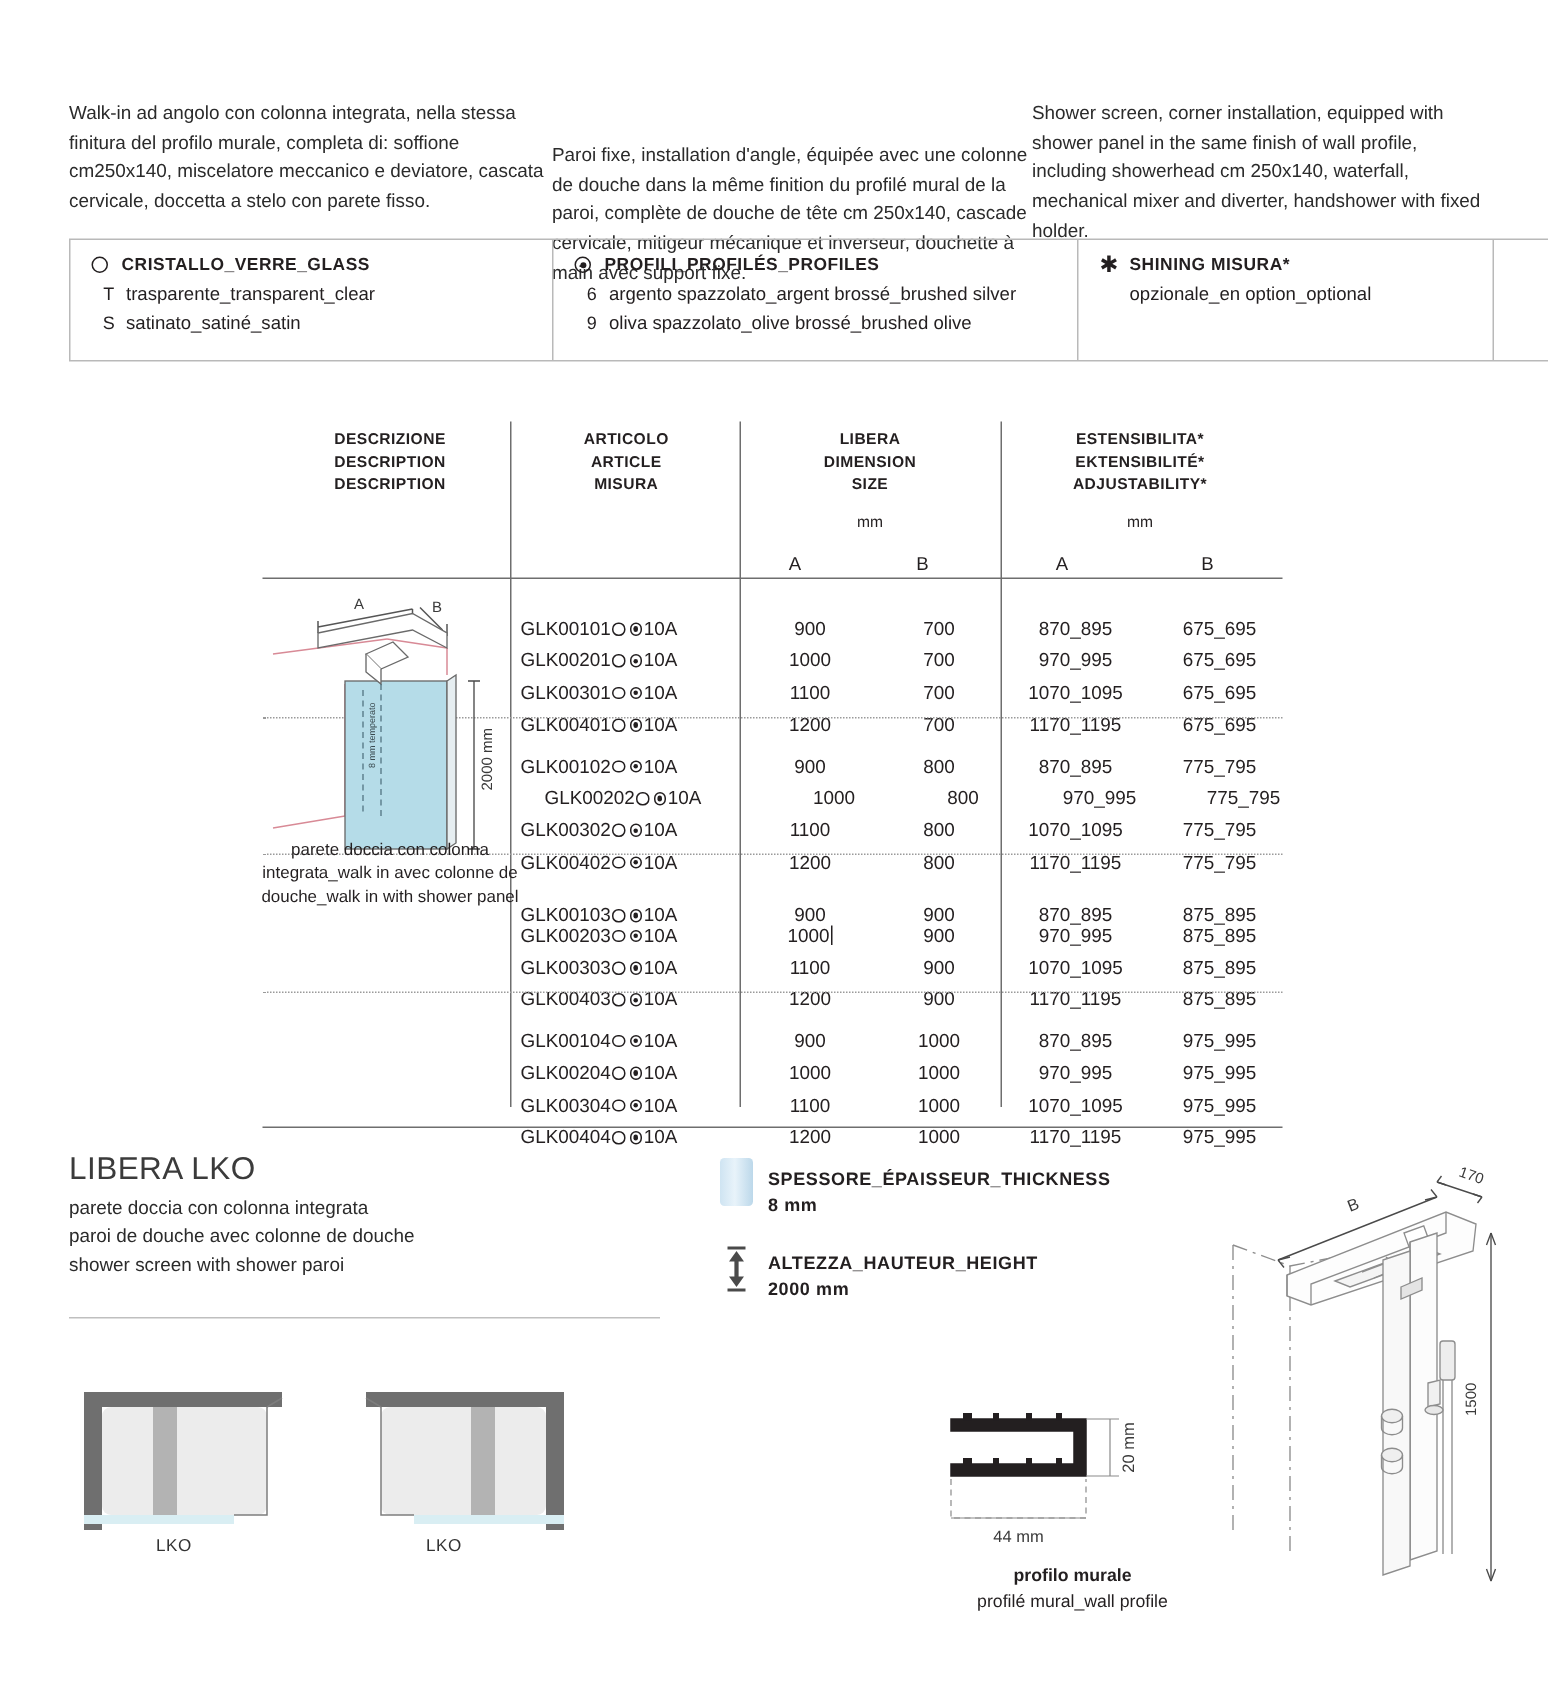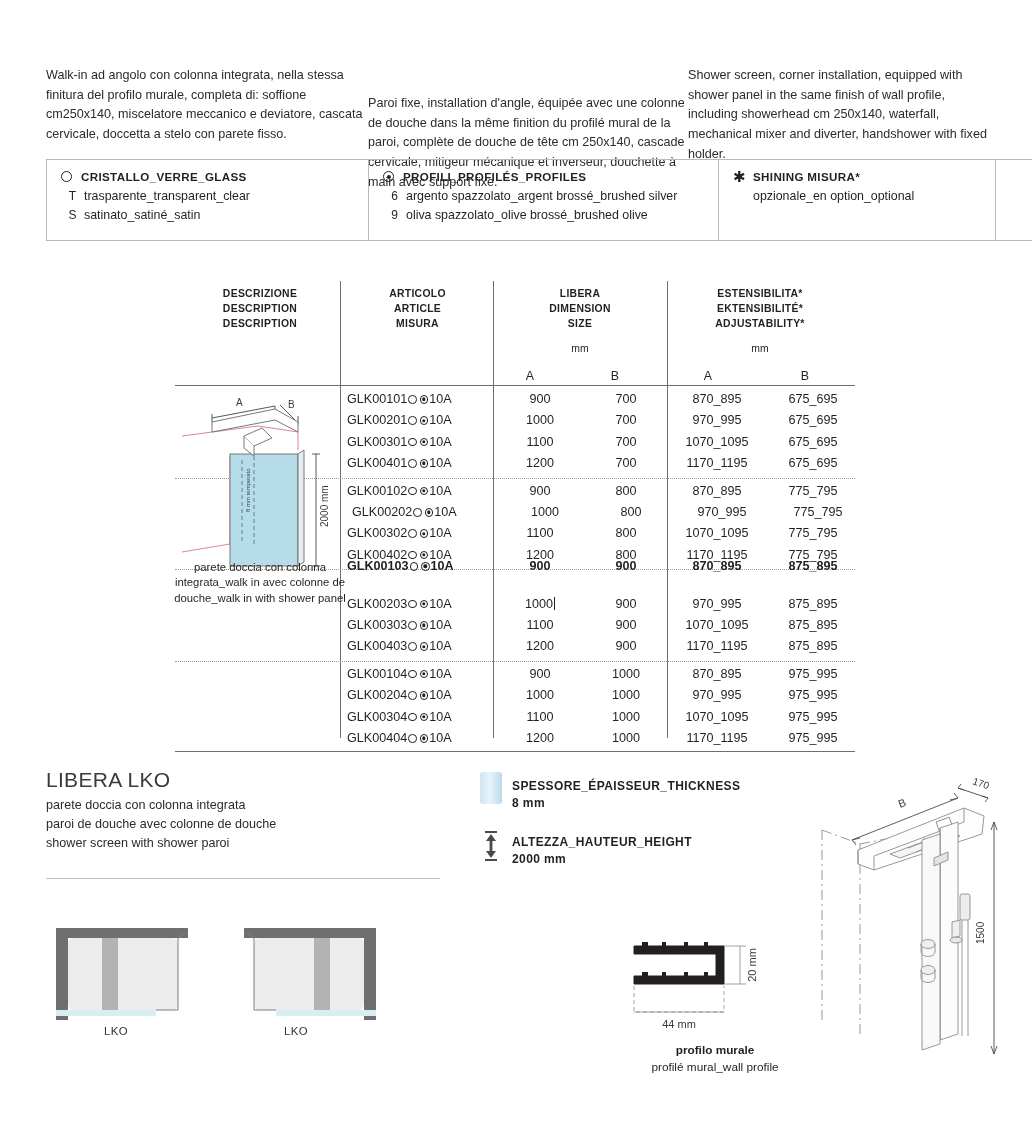--- a/index.html
+++ b/index.html
@@ -63,21 +63,21 @@
 
   
   .tbl { position:absolute; left:175px; top:281px; width:680px; }
 
   .thead { position:relative; height:105px; border-bottom:1px solid #6e6e6e; }
   .th-cell { position:absolute; top:6px; text-align:center; font-size:10.4px;
              font-weight:700; line-height:1.42; letter-spacing:.3px; }
   .th-sub { position:absolute; font-size:10.4px; font-weight:700; text-align:center; }
   .vline { position:absolute; top:0; width:1px; background:#6e6e6e; }
 
-  .trow { position:relative; height:21.4px; }
+  .trow { position:relative; height:21.4px;margin-top:20px; }
   .cell { position:absolute; font-size:12.6px; line-height:21.4px; white-space:nowrap; }
   .cell.art { left:4px; }
   .cell.num { text-align:center; }
 
   .grp-sep { position:absolute; left:0; width:680px; height:0;
              border-top:1px dotted #9a9a9a; }
   .tbl-rule { position:absolute; left:0; width:680px; height:1px; background:#6e6e6e; }
   .tbl-vline { position:absolute; width:1px; background:#6e6e6e; }
 
   .art-ico-o { display:inline-block; width:8.5px; height:8.5px; border:1.3px solid #231f20;
@@ -246,21 +246,21 @@
           <div class="cell num" style="left: 592px; width: 92px;">675_695</div>
         </div>
         <div class="grp-sep" style="top: 196.6px;"></div>
         <div class="trow" style="position: absolute; top: 199.6px; left: 0px; width: 680px;">
           <div class="cell art" style="left: 172px;"><span>GLK00102</span><span class="art-ico-o"></span><span class="art-ico-d"></span><span>10A</span></div>
           <div class="cell num" style="left: 322px; width: 86px;">900</div>
           <div class="cell num" style="left: 408px; width: 86px;">800</div>
           <div class="cell num" style="left: 496px; width: 92px;">870_895</div>
           <div class="cell num" style="left: 592px; width: 92px;">775_795</div>
         </div>
-        <div class="trow" style="position: absolute; top: 221px; left: 5px; width: 680px;">
+        <div class="trow" style="position: absolute; top: 221px; left: 16px; width: 680px;">
           <div class="cell art" style="left: 172px;"><span>GLK00202</span><span class="art-ico-o"></span><span class="art-ico-d"></span><span>10A</span></div>
           <div class="cell num" style="left: 322px; width: 86px;">1000</div>
           <div class="cell num" style="left: 408px; width: 86px;">800</div>
           <div class="cell num" style="left: 496px; width: 92px;">970_995</div>
           <div class="cell num" style="left: 592px; width: 92px;">775_795</div>
         </div>
         <div class="trow" style="position: absolute; top: 242.4px; left: 0px; width: 680px;">
           <div class="cell art" style="left: 172px;"><span>GLK00302</span><span class="art-ico-o"></span><span class="art-ico-d"></span><span>10A</span></div>
           <div class="cell num" style="left: 322px; width: 86px;">1100</div>
           <div class="cell num" style="left: 408px; width: 86px;">800</div>
@@ -268,21 +268,21 @@
           <div class="cell num" style="left: 592px; width: 92px;">775_795</div>
         </div>
         <div class="trow" style="position: absolute; top: 263.8px; left: 0px; width: 680px;">
           <div class="cell art" style="left: 172px;"><span>GLK00402</span><span class="art-ico-o"></span><span class="art-ico-d"></span><span>10A</span></div>
           <div class="cell num" style="left: 322px; width: 86px;">1200</div>
           <div class="cell num" style="left: 408px; width: 86px;">800</div>
           <div class="cell num" style="left: 496px; width: 92px;">1170_1195</div>
           <div class="cell num" style="left: 592px; width: 92px;">775_795</div>
         </div>
         <div class="grp-sep" style="top: 288.2px;"></div>
-        <div class="trow" style="position: absolute; top: 275px; left: 0px; width: 680px; font-weight: bold;">
+        <div class="trow" style="position: absolute; top: 299px; left: 0px; width: 680px;">
           <div class="cell art" style="left: 172px;"><span>GLK00103</span><span class="art-ico-o"></span><span class="art-ico-d"></span><span>10A</span></div>
           <div class="cell num" style="left: 322px; width: 86px;">900</div>
           <div class="cell num" style="left: 408px; width: 86px;">900</div>
           <div class="cell num" style="left: 496px; width: 92px;">870_895</div>
           <div class="cell num" style="left: 592px; width: 92px;">875_895</div>
         </div>
         <div class="trow" style="position: absolute; top: 312.6px; left: 0px; width: 680px;">
           <div class="cell art" style="left: 172px;"><span>GLK00203</span><span class="art-ico-o"></span><span class="art-ico-d"></span><span>10A</span></div>
           <div class="cell num" style="left: 322px; width: 86px;">1000<span class="caret"></span></div>
           <div class="cell num" style="left: 408px; width: 86px;">900</div>

